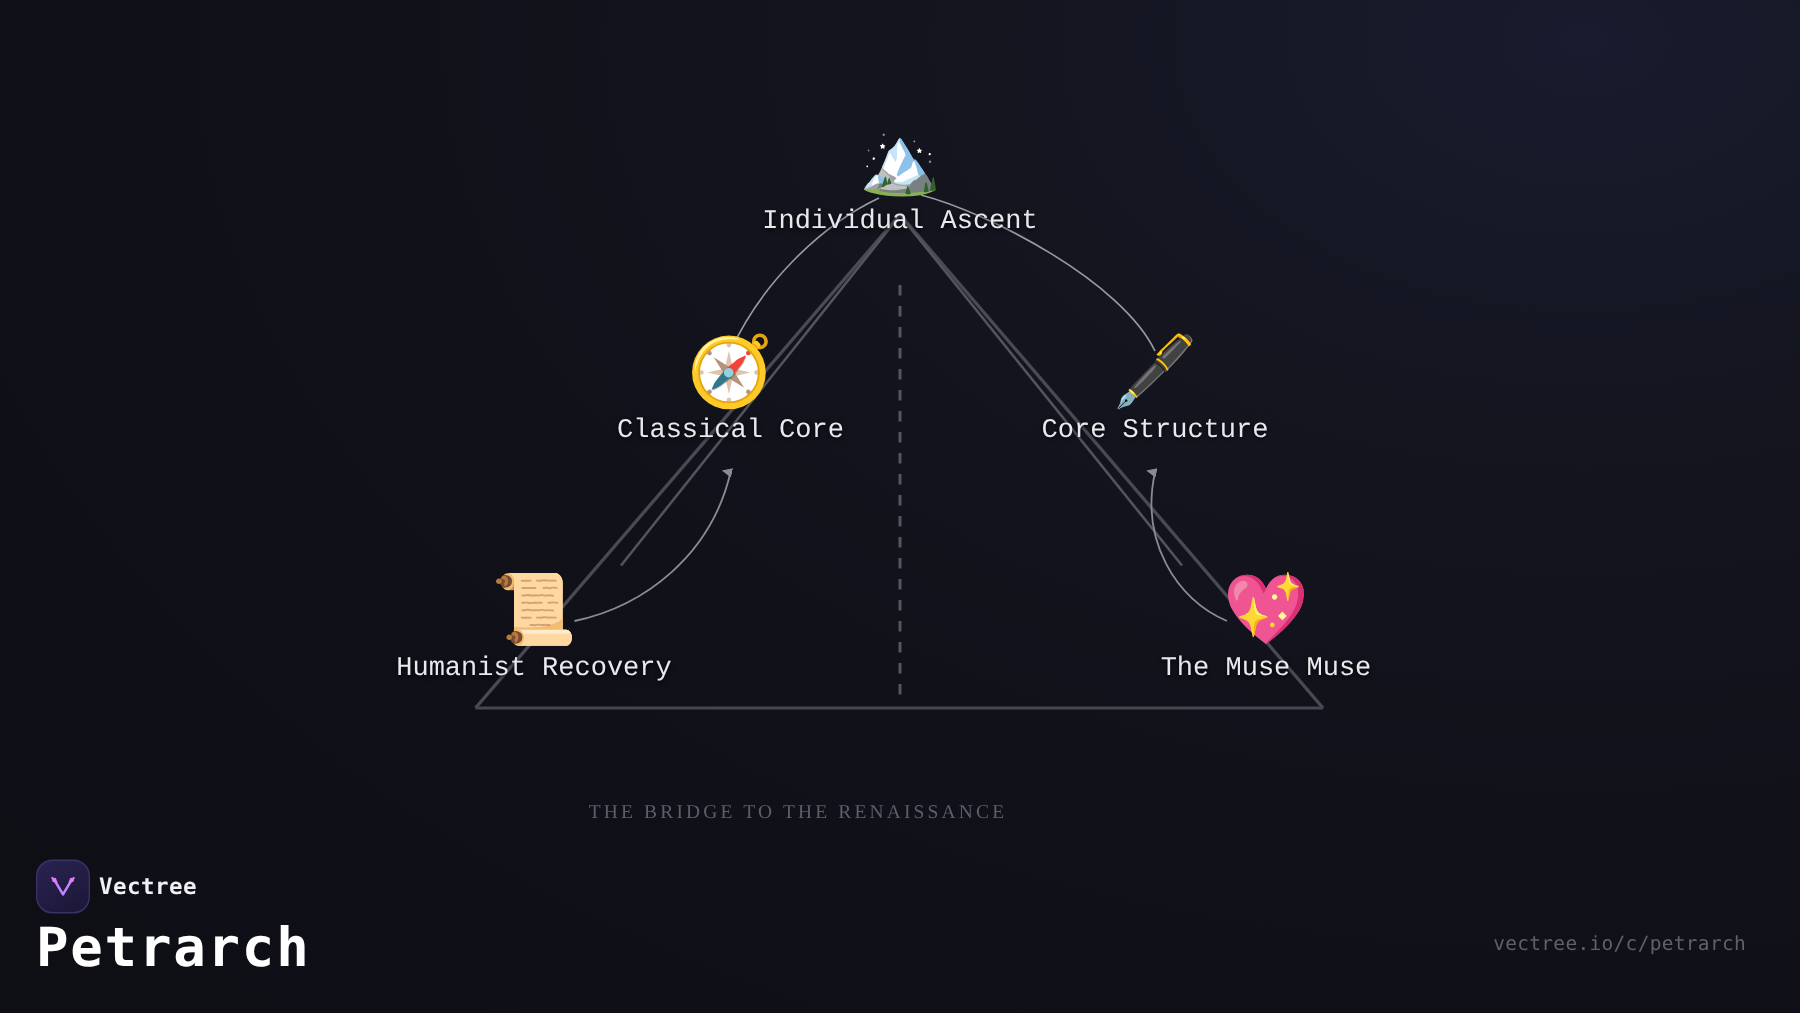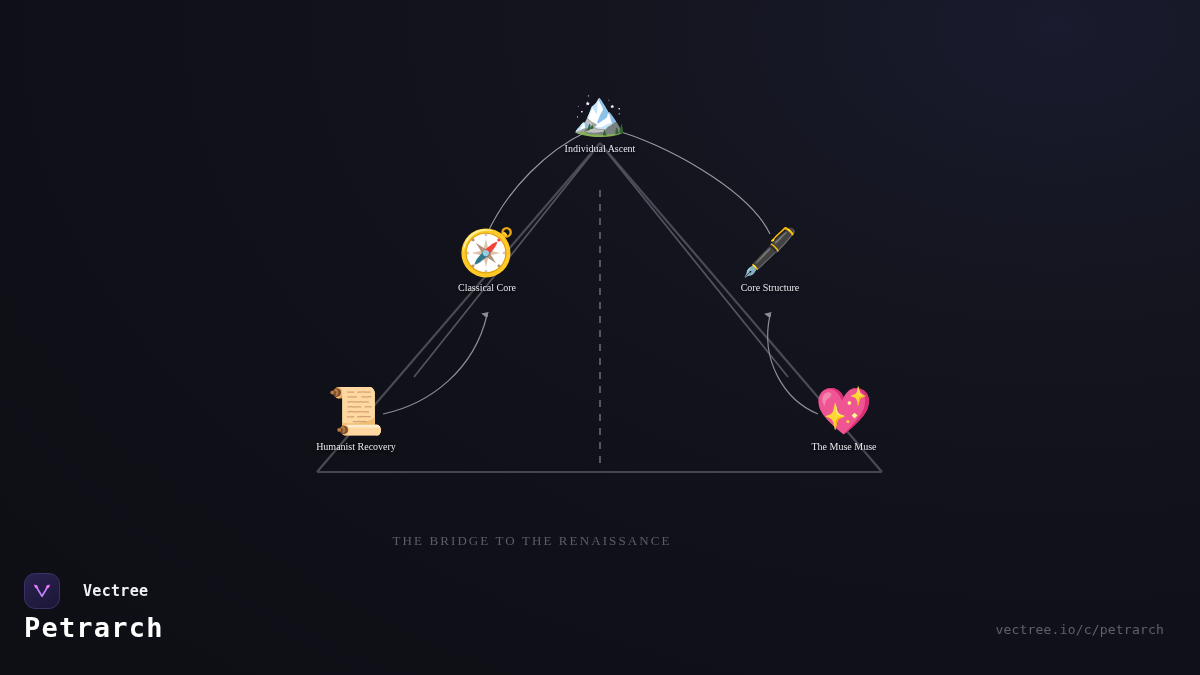--- a/index.html
+++ b/index.html
@@ -48,22 +48,22 @@
     line-height: 1;
     height: 52px;
     display: flex;
     align-items: center;
     justify-content: center;
     font-family: "DejaVu Sans", sans-serif;
   }
   .node-emoji.apex { font-size: 44px; }
   .node-label {
     margin-top: 4px;
-    font-family: Liberation Serif, serif;
-    font-size: 10px;
+    font-family: Liberation Mono, monospace;
+    font-size: 18px;
     color: #e8e8ef;
     white-space: nowrap;
     text-shadow: 0 1px 3px rgba(0,0,0,0.85);
   }
 
   
   #caption {
     position: absolute;
     left: 0;
     top: 533px;
@@ -82,21 +82,21 @@
     bottom: 0;
     width: 1200px;
     height: 115px;
   }
   #brand-row {
     position: absolute;
     left: 24px;
     top: 13px;
     display: flex;
     align-items: center;
-    gap: 23px;
+    gap: 6px;
   }
   #brand-logo {
     width: 34px;
     height: 34px;
     border-radius: 11px;
     background: linear-gradient(150deg, #2a2250 0%, #221c42 55%, #1b1736 100%);
     border: 1px solid #3a3266;
     display: flex;
     align-items: center;
     justify-content: center;
@@ -106,21 +106,21 @@
     font-size: 15px;
     font-weight: bold;
     color: #f0f0f5;
     letter-spacing: 0.3px;
   }
   #page-title {
     position: absolute;
     left: 24px;
     top: 52px;
     font-family: "DejaVu Sans Mono", "Liberation Mono", monospace;
-    font-size: 27px;
+    font-size: 36px;
     font-weight: bold;
     color: #ffffff;
     letter-spacing: 1.2px;
   }
   #footer-url {
     position: absolute;
     right: 36px;
     top: 62px;
     font-family: "DejaVu Sans Mono", "Liberation Mono", monospace;
     font-size: 13px;

